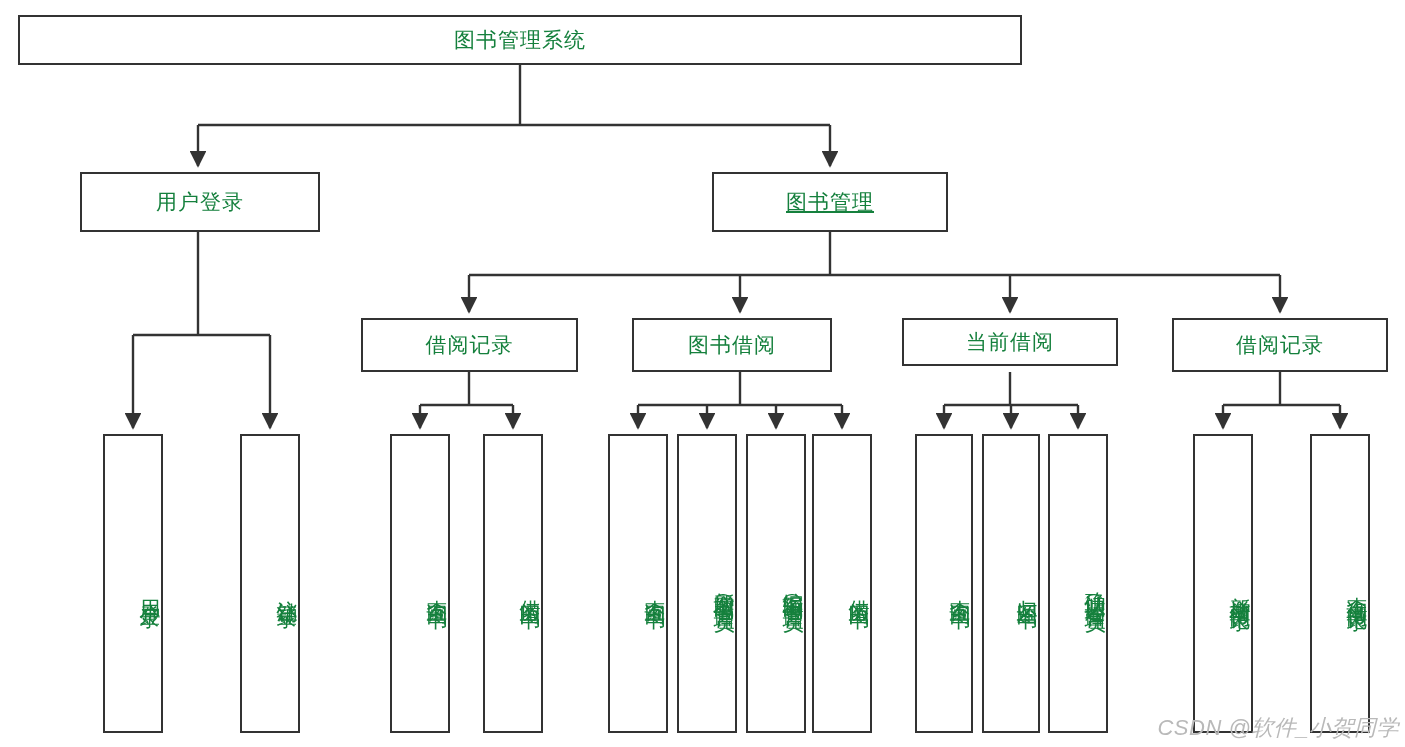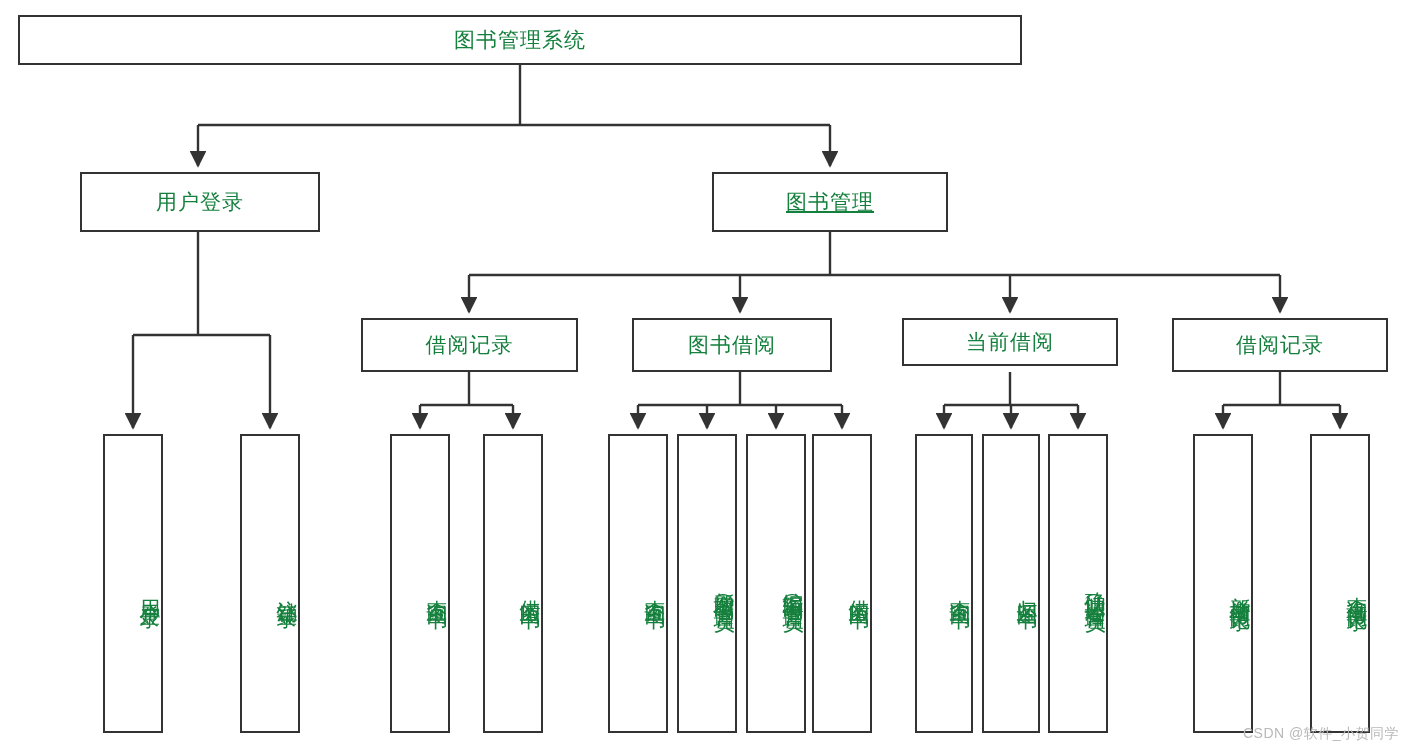--- a/index.html
+++ b/index.html
@@ -51,24 +51,25 @@
   }
   .node.v .vtext {
     writing-mode: vertical-rl;
     text-orientation: upright;
     display: block;
   }
   .watermark {
     position: absolute;
     right: 6px;
     bottom: 4px;
-    font-size: 14px;
+    font-size: 22px;
     color: #b9b9b9;
     letter-spacing: 0.5px;
     white-space: nowrap;
+    font-style: italic;
   }
 </style>
 </head>
 <body>
 
 <div id="diagram">
 
   <svg id="connectors" viewBox="0 0 1405 747" width="1405" height="747" xmlns="http://www.w3.org/2000/svg">
     <defs>
       <marker id="arrow" viewBox="0 0 10 10" refX="9" refY="5" markerWidth="7" markerHeight="7" orient="auto-start-reverse">

